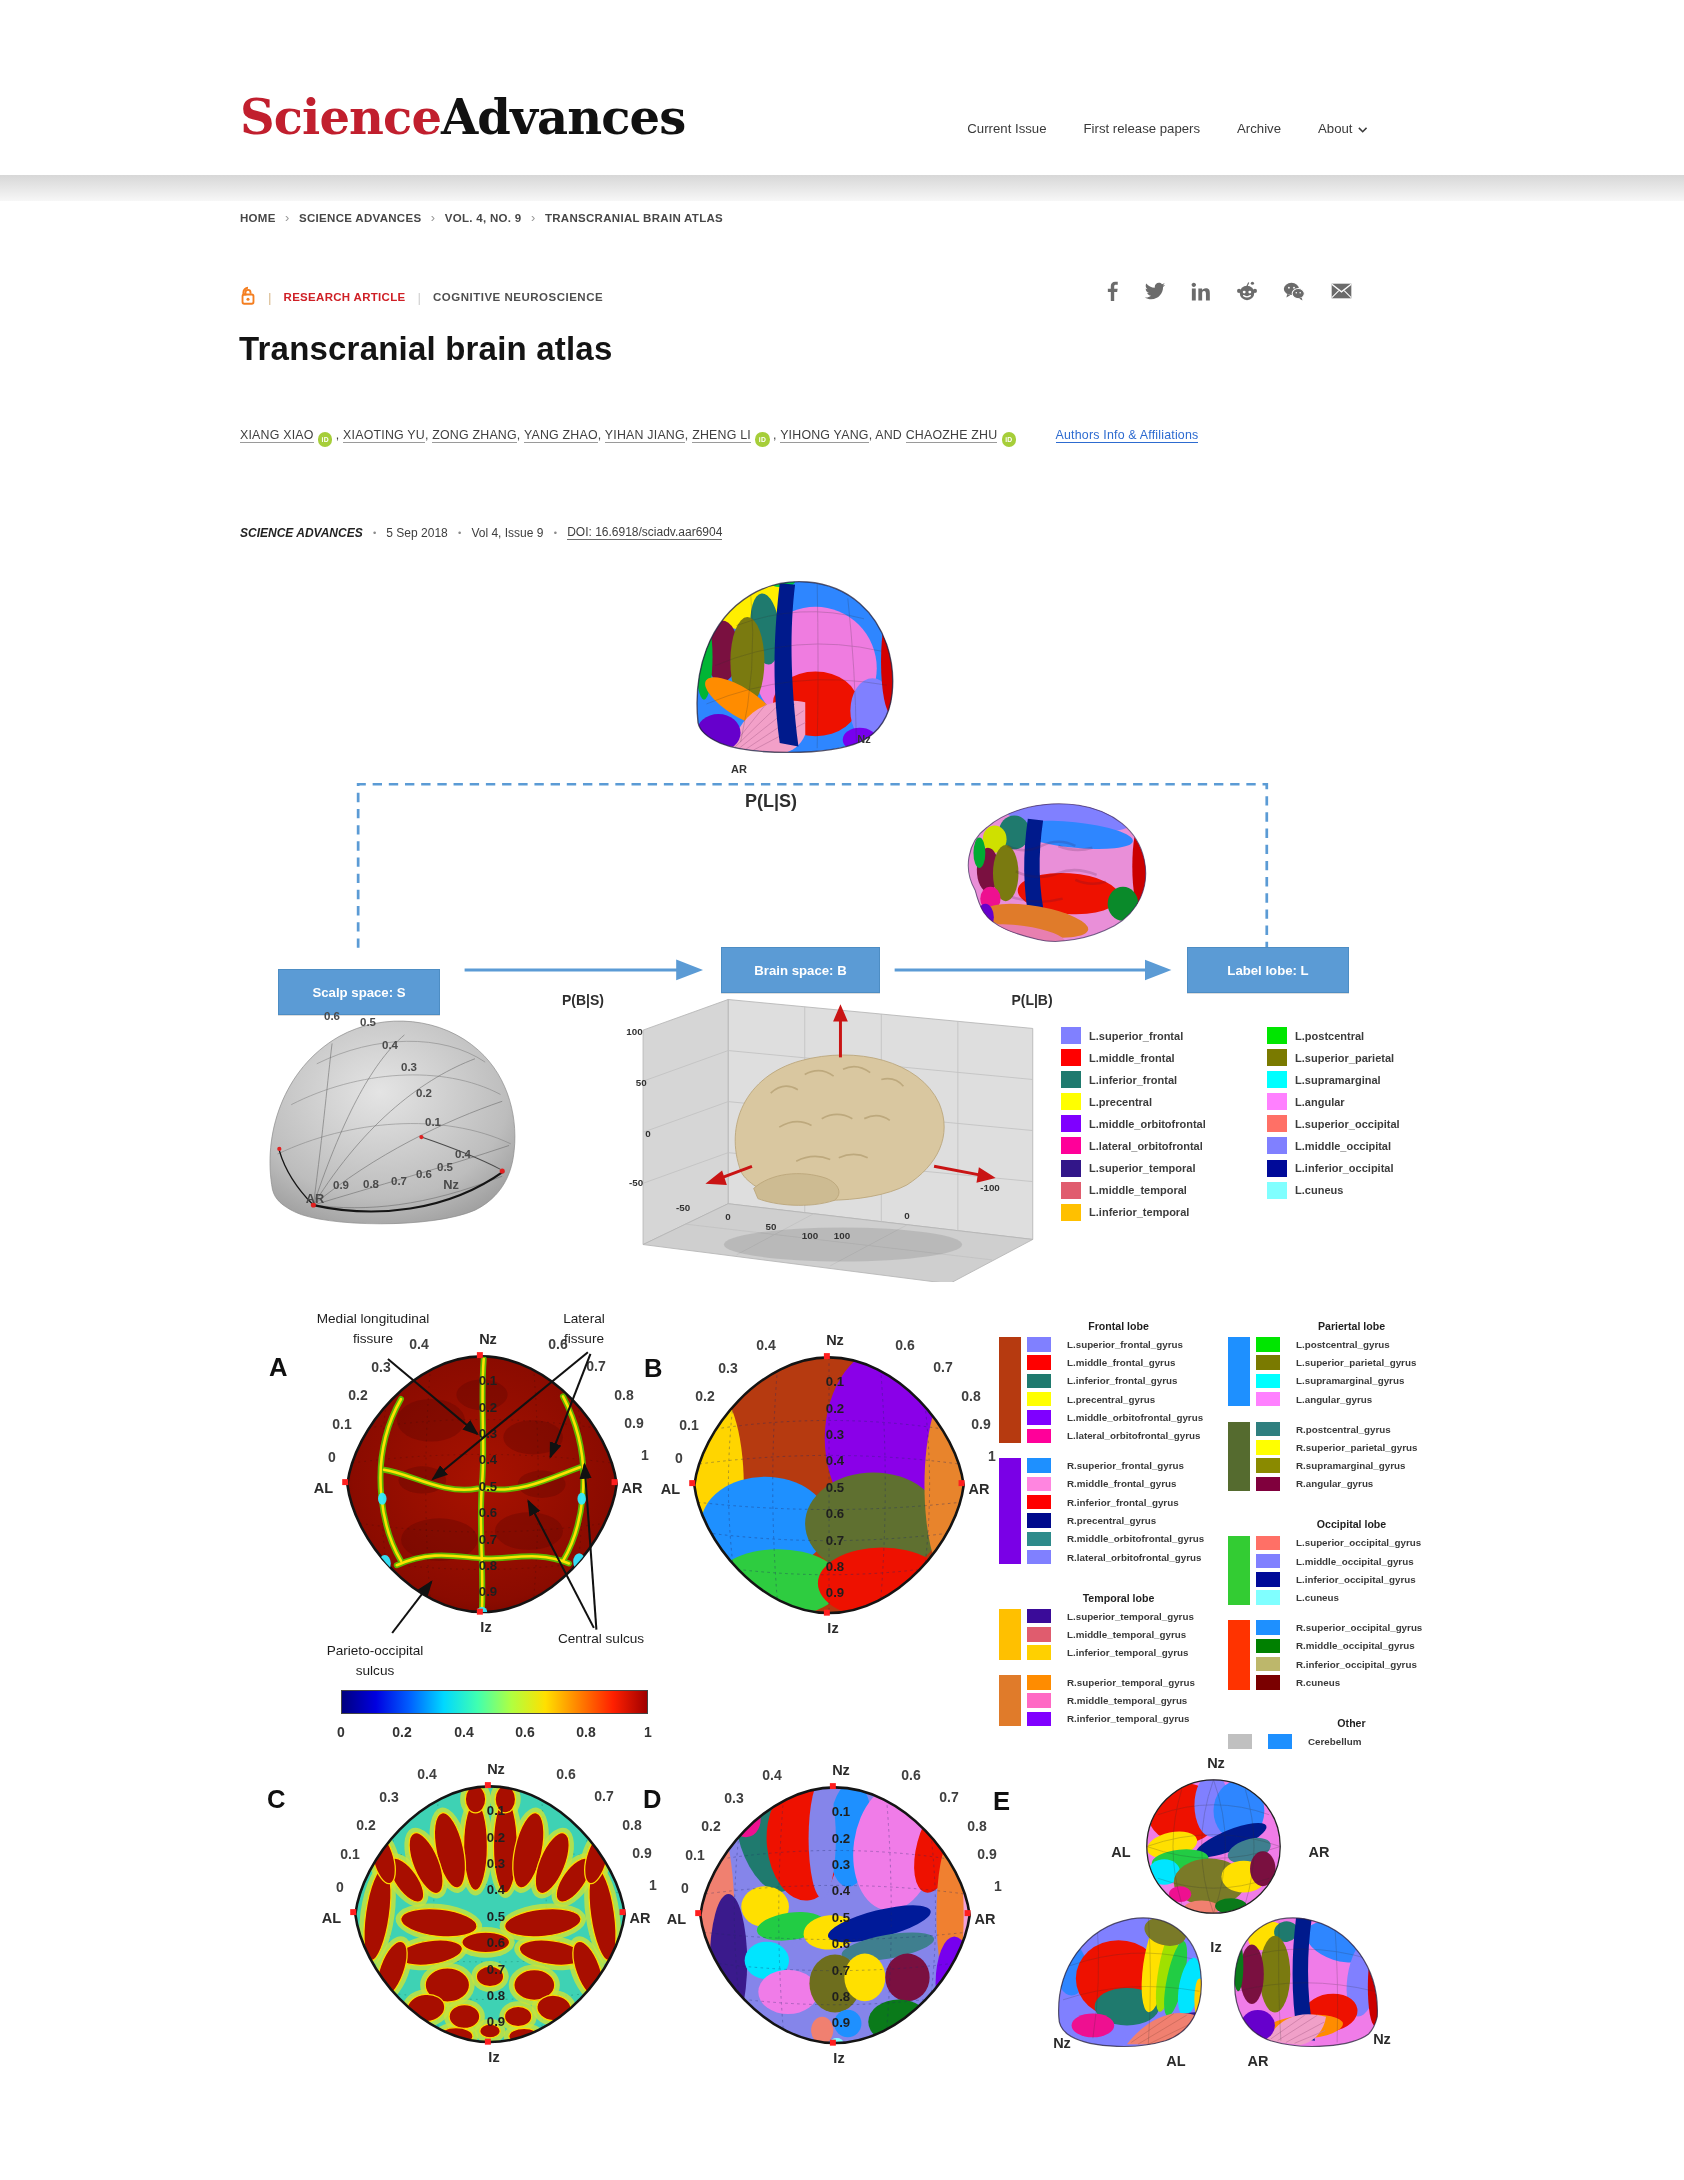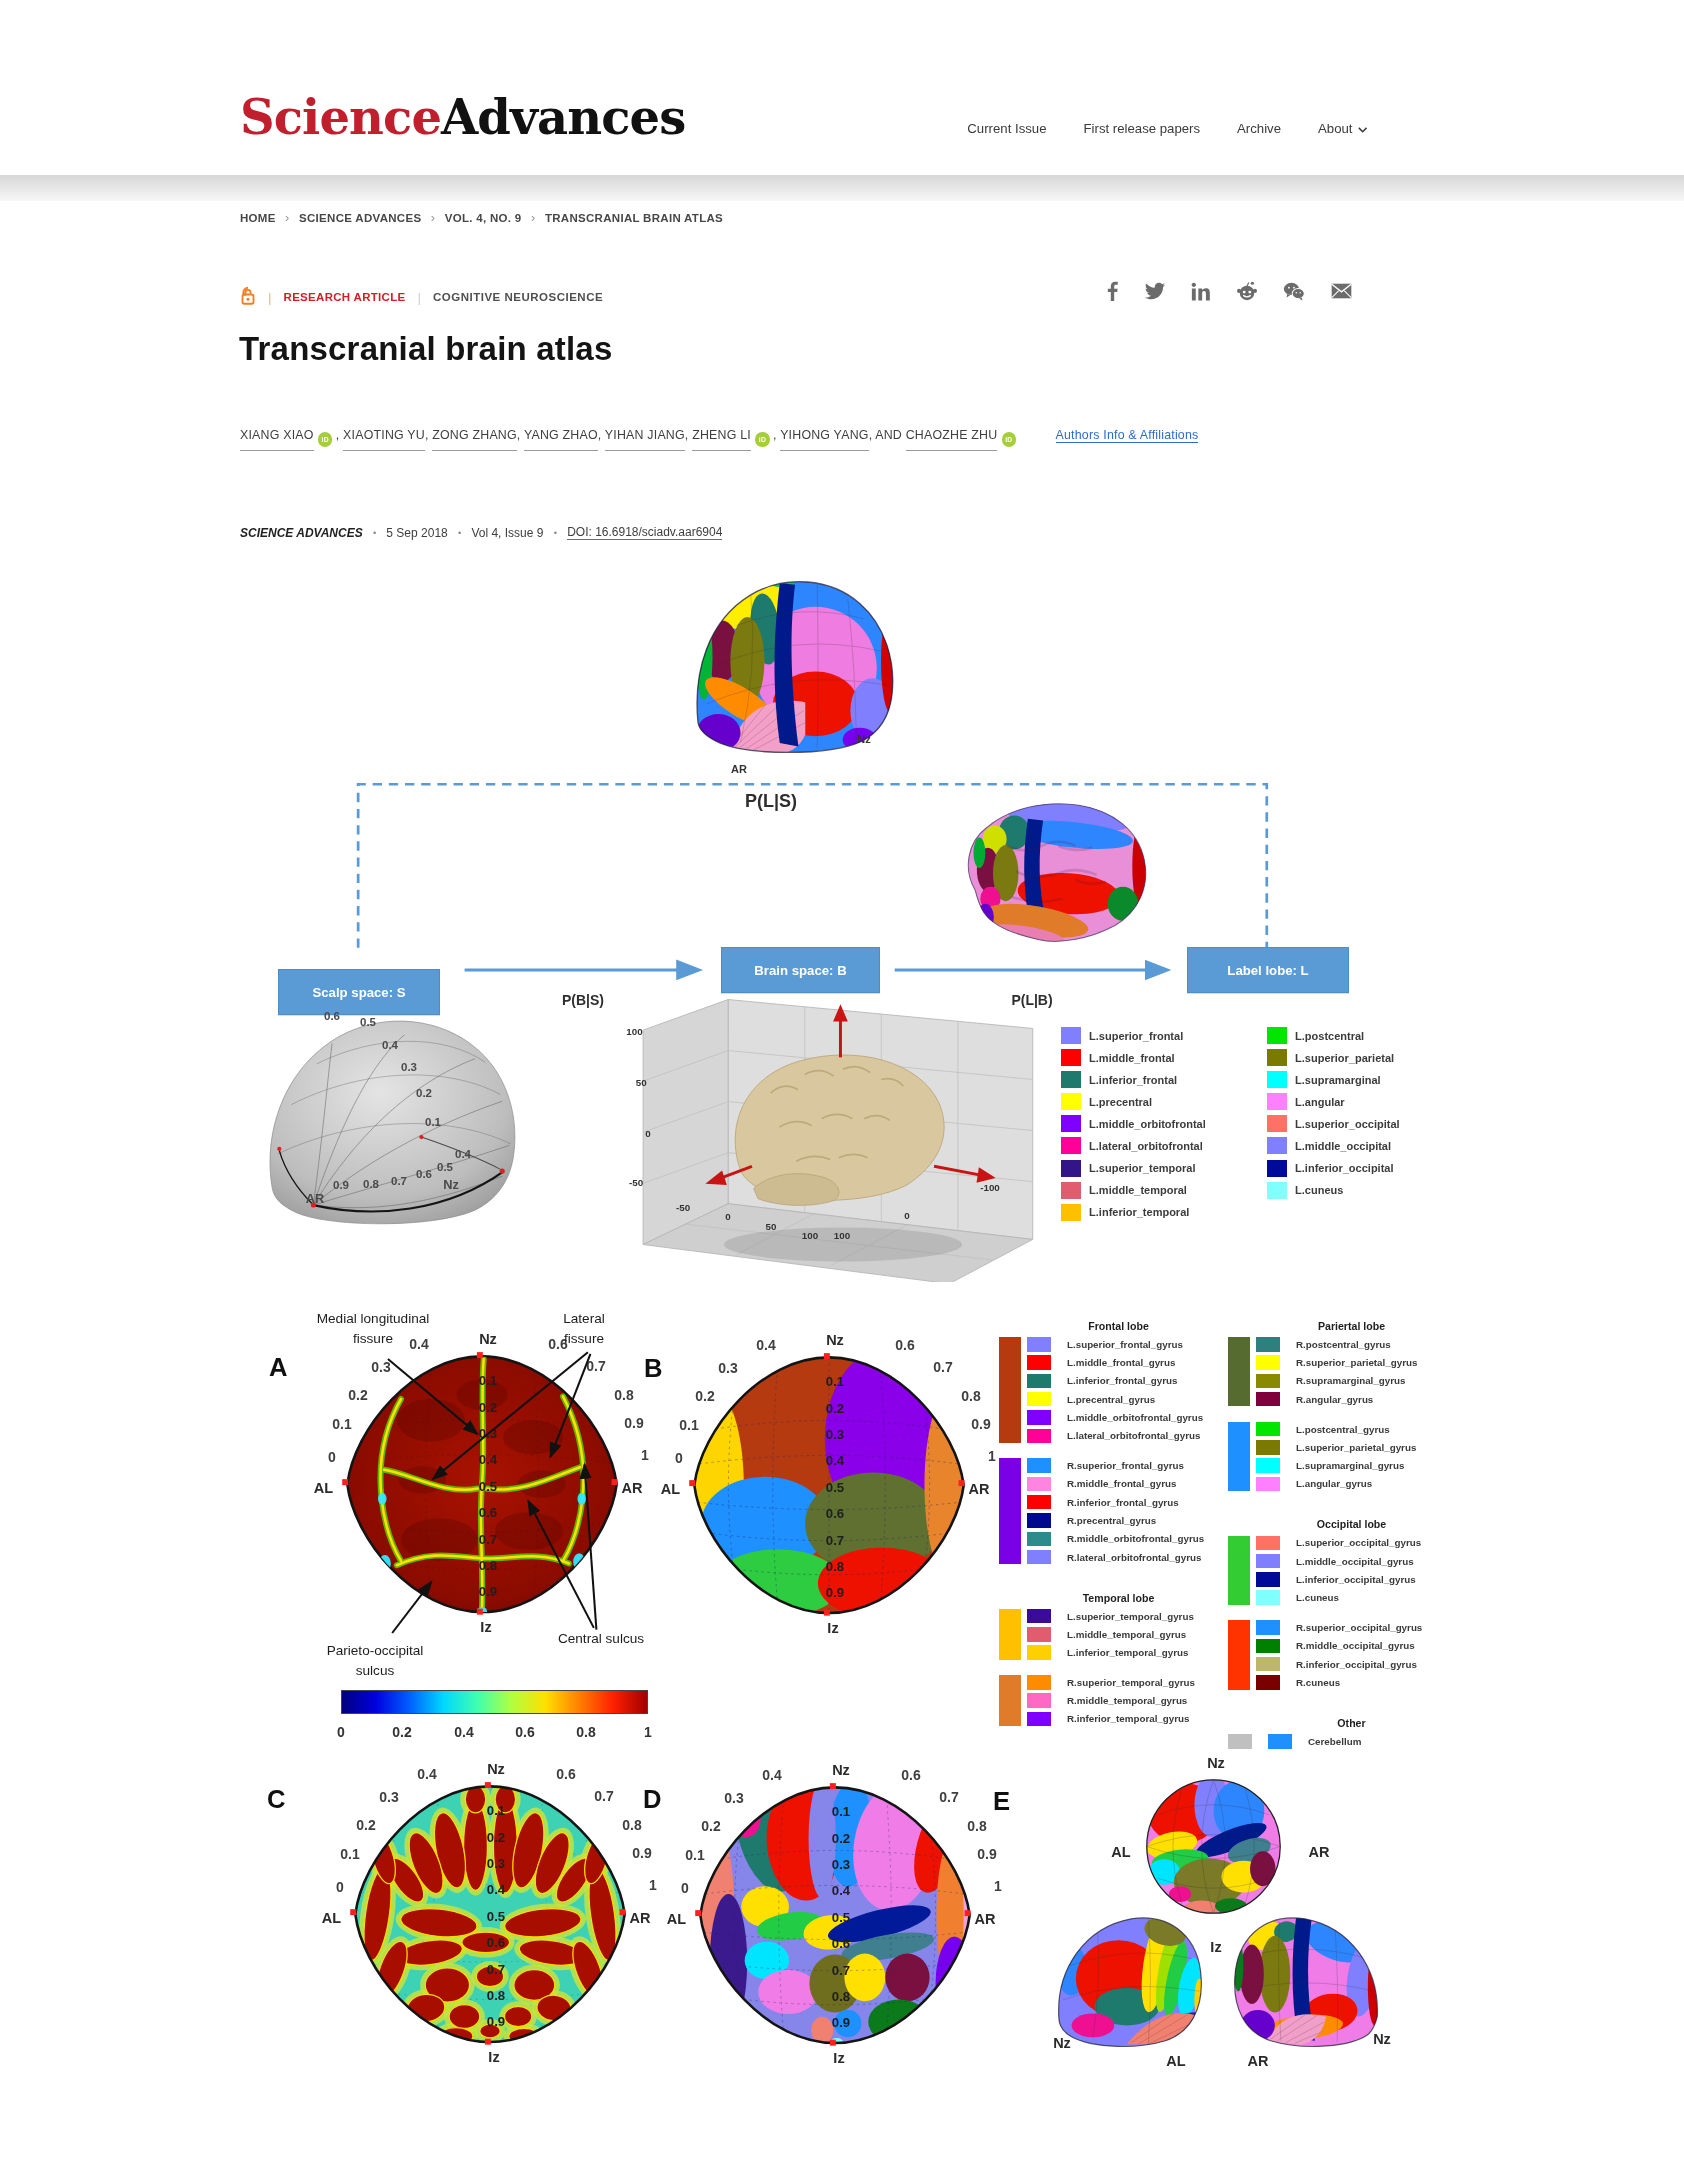--- a/index.html
+++ b/index.html
@@ -18,21 +18,21 @@
   
   .typerow{left:240px;top:286px;display:flex;align-items:center;gap:12px;font-size:11.5px;white-space:nowrap;}
   .sep-bar{color:#d9b98c;font-size:13.6px;}
   .sep-bar2{color:#cfcfcf;font-size:13.6px;}
   .rtype{color:#cf1f25;font-weight:bold;letter-spacing:0.3px;}
   .rsection{color:#4f4f4f;font-weight:bold;letter-spacing:0.5px;}
   .share{left:1107px;top:281px;display:flex;gap:25.6px;align-items:center;}
   .share svg{display:block;}
   .title{left:239px;top:330px;font-size:33px;font-weight:bold;color:#141414;letter-spacing:0.2px;}
   .authors{left:240px;top:415px;width:1141px;font-size:12.4px;color:#3f3f3f;line-height:40px;letter-spacing:0.2px;}
-  .author-name{border-bottom:0.9px solid #9a9a9a;padding-bottom:8px;text-transform:uppercase;}
+  .author-name{border-bottom:0.9px solid #9a9a9a;padding-bottom:0;text-transform:uppercase;}
   .orcid{display:inline-flex;width:14.5px;height:14.5px;border-radius:50%;background:#a6ce39;color:#fff;font-size:6.8px;font-weight:bold;align-items:center;justify-content:center;vertical-align:-2.6px;margin:0 3.4px 0 4.3px;}
   .authors-link{color:#2d6bd0;border-bottom:0.9px solid #2d6bd0;margin-left:36px;}
   .meta{left:240px;top:525px;font-size:12px;color:#3e3e3e;display:flex;gap:10.2px;align-items:center;white-space:nowrap;}
   .meta .journal{font-weight:bold;font-style:italic;color:#222;}
   .meta .dot{color:#8a8a8a;font-size:9.4px;}
   .meta .doi{border-bottom:0.9px solid #6f6f6f;}
   
   .flow-box{position:absolute;background:#5b9bd5;border:0.9px solid #4d8dc4;color:#fff;font-size:13.2px;font-weight:bold;display:flex;align-items:center;justify-content:center;box-shadow:0 0.9px 0 rgba(0,0,0,.15);}
   .plabel{position:absolute;transform:translate(-50%,-50%);font-size:14px;font-weight:bold;color:#2e2e2e;white-space:nowrap;}
   .plabel.big{font-size:18px;}
@@ -694,58 +694,58 @@
         <div class="gyr-item">
           <span class="gyr-sw" style="background: rgb(128, 0, 255);"></span>
           <span class="gyr-txt">R.inferior_temporal_gyrus</span>
         </div>
       </div>
     </div>
   </div>
 <div class="gyr-col" id="gyrRight" style="left:1228px;top:1320px;width:247px;">
     <div class="gyr-header">Pariertal lobe</div>
     <div class="gyr-group">
+      <span class="gyr-bar" style="background: rgb(30, 144, 255);"></span>
+      <div class="gyr-items">
+        <div class="gyr-item">
+          <span class="gyr-sw" style="background: rgb(0, 230, 0);"></span>
+          <span class="gyr-txt">L.postcentral_gyrus</span>
+        </div>
+        <div class="gyr-item">
+          <span class="gyr-sw" style="background: rgb(122, 122, 0);"></span>
+          <span class="gyr-txt">L.superior_parietal_gyrus</span>
+        </div>
+        <div class="gyr-item">
+          <span class="gyr-sw" style="background: rgb(0, 255, 255);"></span>
+          <span class="gyr-txt">L.supramarginal_gyrus</span>
+        </div>
+        <div class="gyr-item">
+          <span class="gyr-sw" style="background: rgb(255, 128, 255);"></span>
+          <span class="gyr-txt">L.angular_gyrus</span>
+        </div>
+      </div>
+    </div>
+    <div class="gyr-group">
       <span class="gyr-bar" style="background: rgb(85, 107, 47);"></span>
       <div class="gyr-items">
         <div class="gyr-item">
           <span class="gyr-sw" style="background: rgb(47, 127, 127);"></span>
           <span class="gyr-txt">R.postcentral_gyrus</span>
         </div>
         <div class="gyr-item">
           <span class="gyr-sw" style="background: rgb(255, 255, 0);"></span>
           <span class="gyr-txt">R.superior_parietal_gyrus</span>
         </div>
         <div class="gyr-item">
           <span class="gyr-sw" style="background: rgb(138, 138, 0);"></span>
           <span class="gyr-txt">R.supramarginal_gyrus</span>
         </div>
         <div class="gyr-item">
           <span class="gyr-sw" style="background: rgb(128, 0, 61);"></span>
           <span class="gyr-txt">R.angular_gyrus</span>
-        </div>
-      </div>
-    </div>
-    <div class="gyr-group">
-      <span class="gyr-bar" style="background: rgb(30, 144, 255);"></span>
-      <div class="gyr-items">
-        <div class="gyr-item">
-          <span class="gyr-sw" style="background: rgb(0, 230, 0);"></span>
-          <span class="gyr-txt">L.postcentral_gyrus</span>
-        </div>
-        <div class="gyr-item">
-          <span class="gyr-sw" style="background: rgb(122, 122, 0);"></span>
-          <span class="gyr-txt">L.superior_parietal_gyrus</span>
-        </div>
-        <div class="gyr-item">
-          <span class="gyr-sw" style="background: rgb(0, 255, 255);"></span>
-          <span class="gyr-txt">L.supramarginal_gyrus</span>
-        </div>
-        <div class="gyr-item">
-          <span class="gyr-sw" style="background: rgb(255, 128, 255);"></span>
-          <span class="gyr-txt">L.angular_gyrus</span>
         </div>
       </div>
     </div>
     <div class="gyr-header">Occipital lobe</div>
     <div class="gyr-group">
       <span class="gyr-bar" style="background: rgb(51, 204, 51);"></span>
       <div class="gyr-items">
         <div class="gyr-item">
           <span class="gyr-sw" style="background: rgb(255, 112, 102);"></span>
           <span class="gyr-txt">L.superior_occipital_gyrus</span>

